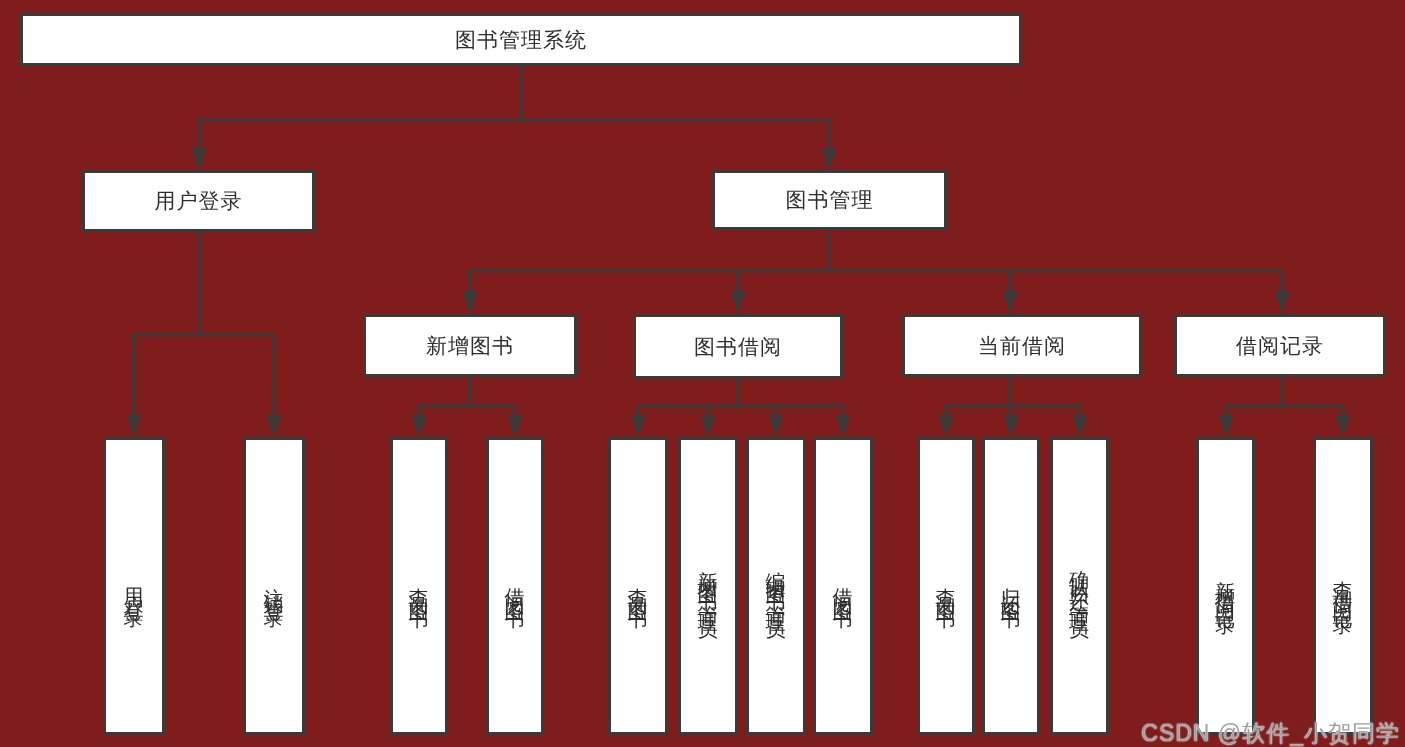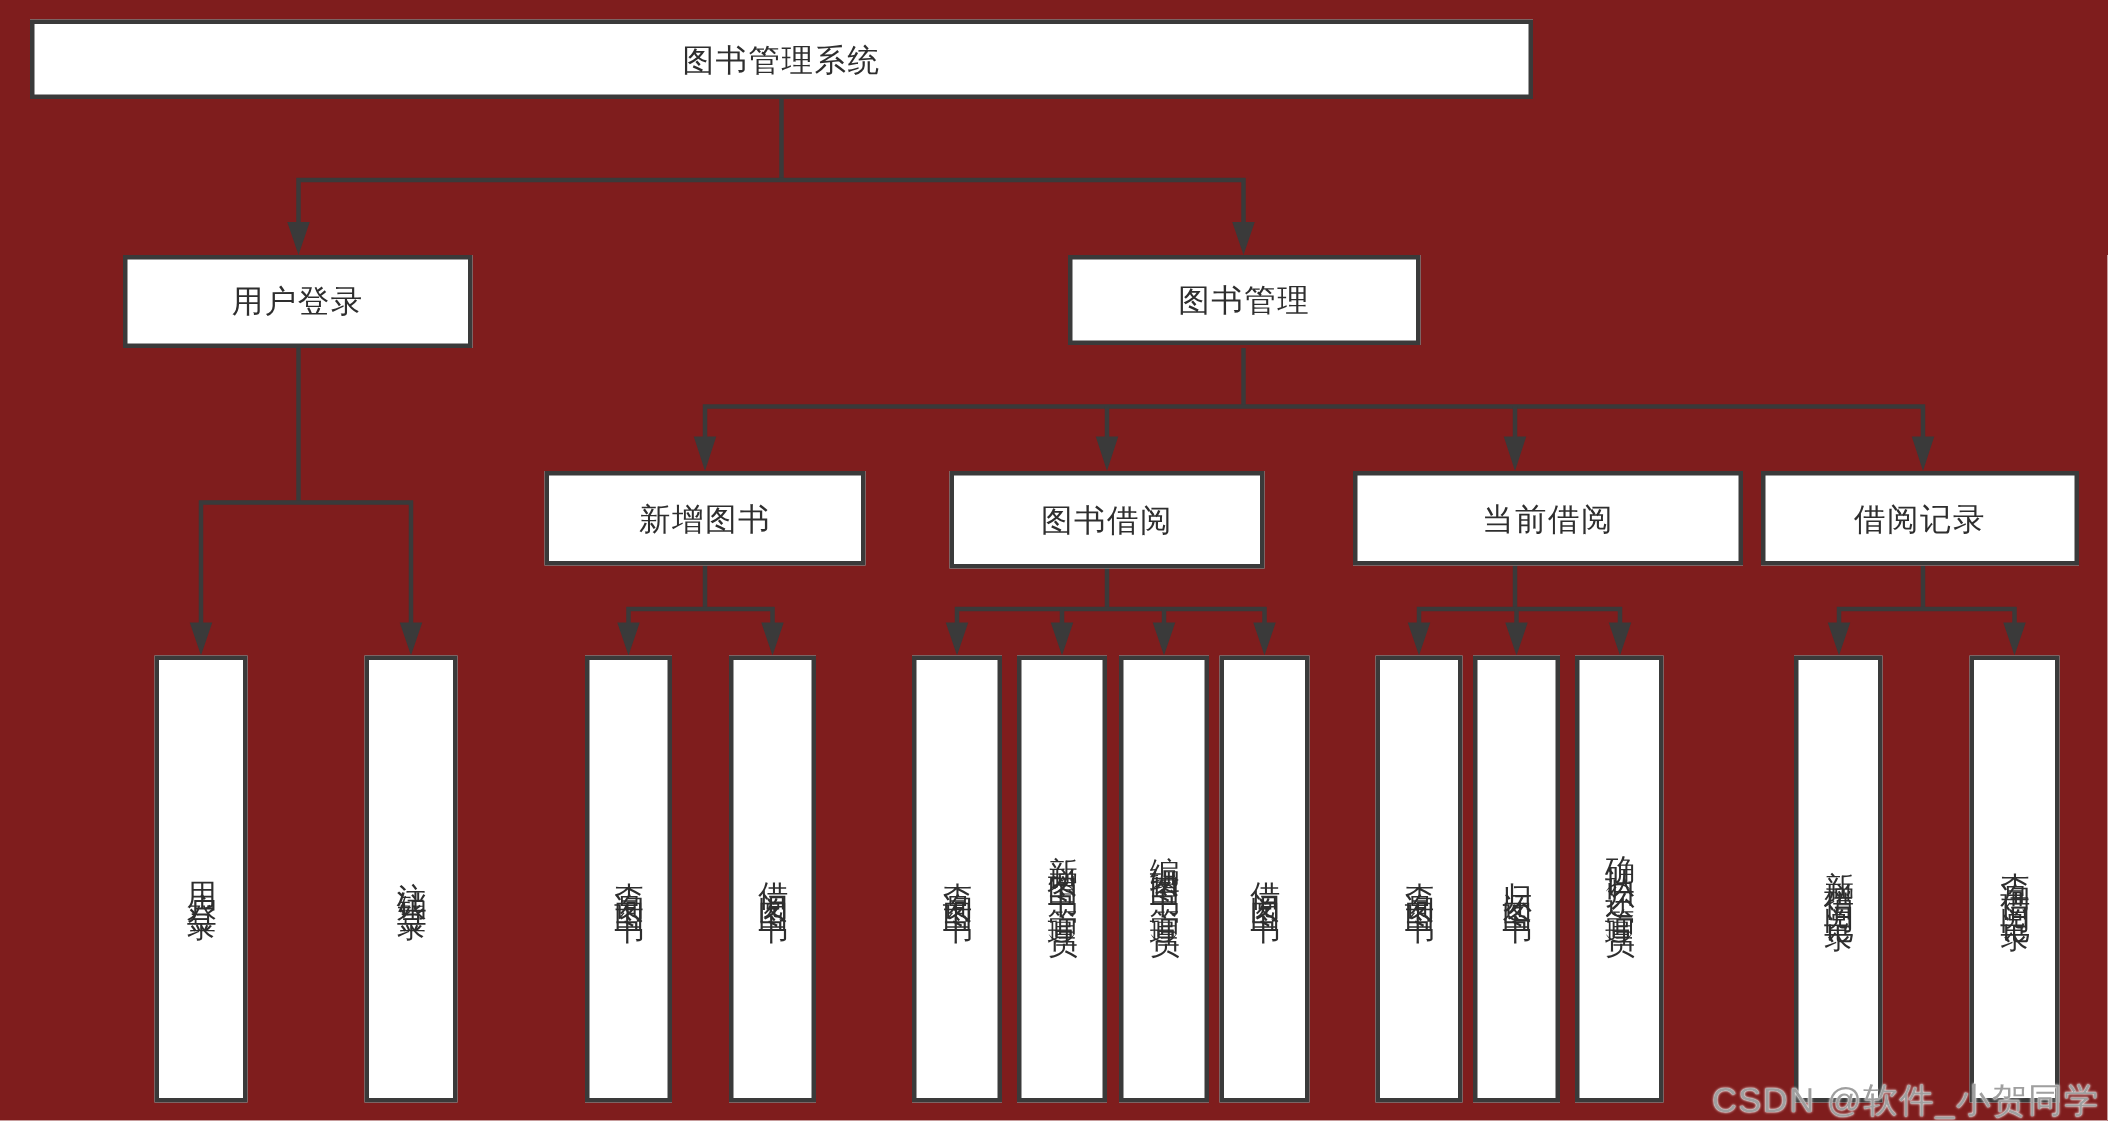--- a/index.html
+++ b/index.html
@@ -107,21 +107,21 @@
   <div class="node h-node" style="left:712px;top:170px;width:235px;height:60px">
     <span>图书管理</span>
   </div>
 
   <div class="node h-node" style="left:363px;top:314px;width:214px;height:63px">
     <span>新增图书</span>
   </div>
   <div class="node h-node" style="left:633px;top:314px;width:210px;height:65px">
     <span>图书借阅</span>
   </div>
-  <div class="node h-node" style="left:902px;top:314px;width:260px;height:63px">
+  <div class="node h-node" style="left:902px;top:314px;width:240px;height:63px">
     <span>当前借阅</span>
   </div>
   <div class="node h-node" style="left:1174px;top:314px;width:212px;height:63px">
     <span>借阅记录</span>
   </div>
 
   <div class="node leaf" style="left:103px;top:437px;width:62px;height:298px">
     <span class="vtext">用户登录</span>
   </div>
   <div class="node leaf" style="left:243px;top:437px;width:62px;height:298px">

